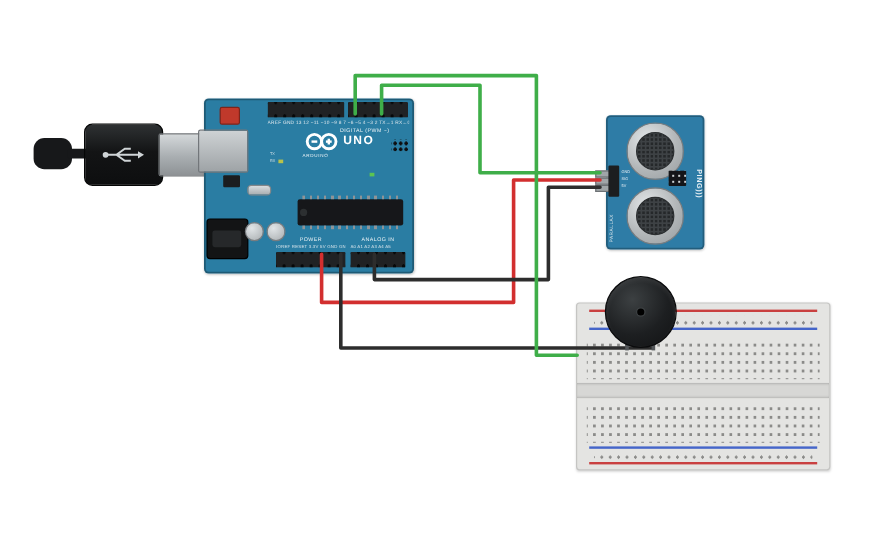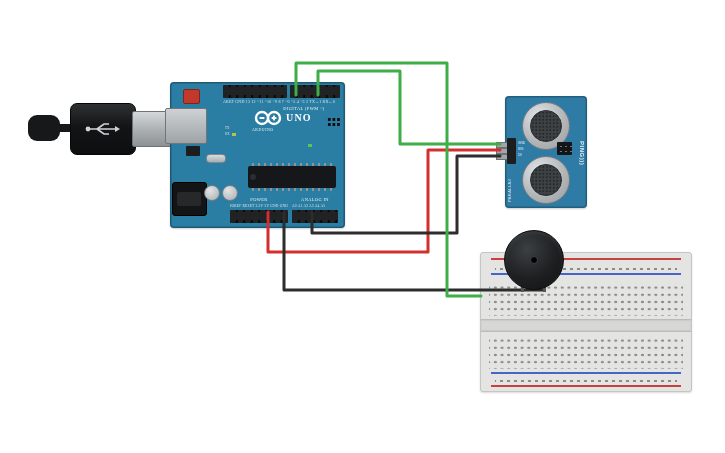--- a/index.html
+++ b/index.html
@@ -12,21 +12,21 @@
   .cable-end{left:0;top:15px;width:32px;height:26px;background:#17181a;border-radius:9px;}
   .cable-seg{left:28px;top:24px;width:18px;height:8px;background:#17181a;border-radius:3px;}
   .plug-body{left:42px;top:3px;width:64px;height:50px;border-radius:7px;
     background:linear-gradient(#2e3133,#131415 45%,#0d0e0f);border:1px solid #050606;}
   .plug-shield{left:104px;top:11px;width:52px;height:34px;border-radius:2px;
     background:linear-gradient(#d4d8da,#a9aeb1 55%,#8e9295);border:1px solid #6e7275;}
   .usb-icon{left:12px;top:16px;width:40px;height:18px;}
 
   
   #arduino-board{left:170px;top:82px;width:175px;height:146px;z-index:3;background:#2a7da3;
-    border-radius:4px;box-shadow:inset 0 0 0 1.5px rgba(0,0,0,.28), 0 1px 2px rgba(0,0,0,.2);font-family:Liberation Serif, serif;}
+    border-radius:4px;box-shadow:inset 0 0 0 1.5px rgba(0,0,0,.28), 0 1px 2px rgba(0,0,0,.2);}
   .usb-port{left:-5px;top:26px;width:40px;height:34px;border-radius:2px;
     background:linear-gradient(#ced2d4,#9ea3a6);border:1px solid #72767a;}
   .power-jack{left:2px;top:100px;width:33px;height:32px;background:#131415;border:1px solid #000;border-radius:3px;}
   .power-jack:after{content:"";position:absolute;left:4px;top:9px;width:24px;height:14px;background:#26282a;border-radius:2px;}
   .reset-btn{left:13px;top:7px;width:15px;height:13px;background:#c0392b;border:1px solid #7e241a;border-radius:2px;}
   .pin-header{background:#202224;border-radius:1px;
     background-image:radial-gradient(#070809 1.3px,transparent 1.5px);background-size:7.5px 13px;background-position:3px 6px;}
   .hdr-tl{left:53px;top:3px;width:64px;height:13px;}
   .hdr-tr{left:120px;top:3px;width:50px;height:13px;}
   .hdr-bl{left:60px;top:128px;width:58px;height:13px;}

